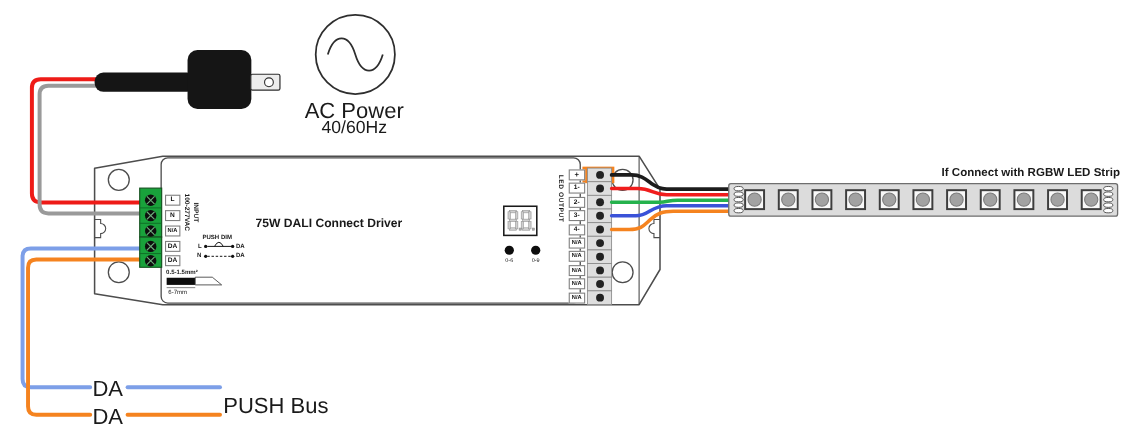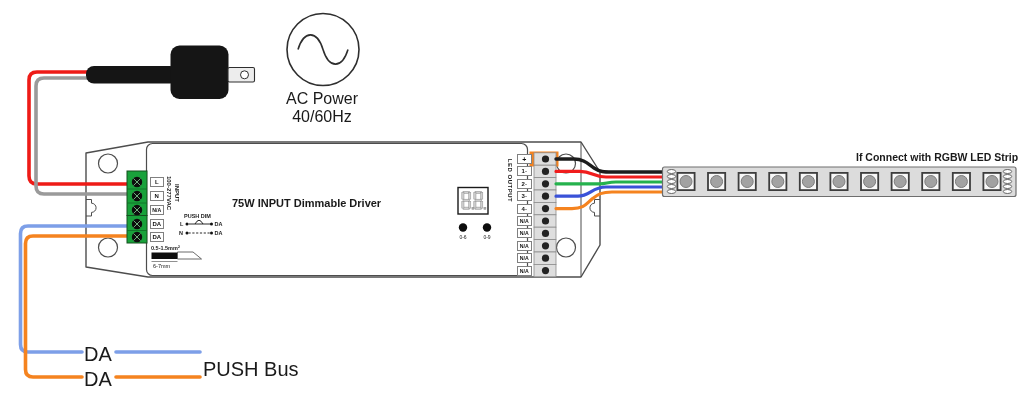--- a/index.html
+++ b/index.html
@@ -219,24 +219,24 @@
             <circle cx="961.4" cy="181.5" r="6" fill="#a2a2a2" stroke="#7c7c7c" stroke-width="1"></circle>
           </g>
       <g>
             <rect x="983.4" y="172.9" width="17.2" height="17.2" fill="#f8f8f8" stroke="#3e3e3e" stroke-width="1.8"></rect>
             <circle cx="992" cy="181.5" r="6" fill="#a2a2a2" stroke="#7c7c7c" stroke-width="1"></circle>
           </g>
     </g>
   </g>
 </svg>
 
-  <div class="t c" style="left:252px;top:90px;width:140px;font-size:16px;">AC Power</div>
+  <div class="t c" style="left:252px;top:90px;width:140px;font-size:20px;">AC Power</div>
   <div class="t c" style="left:252px;top:108px;width:140px;font-size:16px;">40/60Hz</div>
 
-  <div class="t c b" style="left:232px;top:196.5px;width:134px;font-size:11px;">75W INPUT Dimmable Driver</div>
+  <div class="t c b" style="left:232px;top:196.5px;width:134px;font-size:11px;">75W DALI Connect Driver</div>
 
   <div class="t c vrot" style="left:151px;top:185px;width:44px;height:16px;font-size:6px;font-weight:bold;line-height:8px;">
     <div>INPUT</div>
     <div>100-277VAC</div>
   </div>
 
   <div class="tbox" style="left:149.5px;top:177px;width:14.5px;height:10px;font-size:6px;font-weight:bold;">L</div>
   <div class="tbox" style="left:149.5px;top:191px;width:14.5px;height:10px;font-size:6px;font-weight:bold;">N</div>
   <div class="tbox" style="left:149.5px;top:205px;width:14.5px;height:10px;font-size:5.2px;font-weight:bold;">N/A</div>
   <div class="tbox" style="left:149.5px;top:219px;width:14.5px;height:10px;font-size:6px;font-weight:bold;">DA</div>

